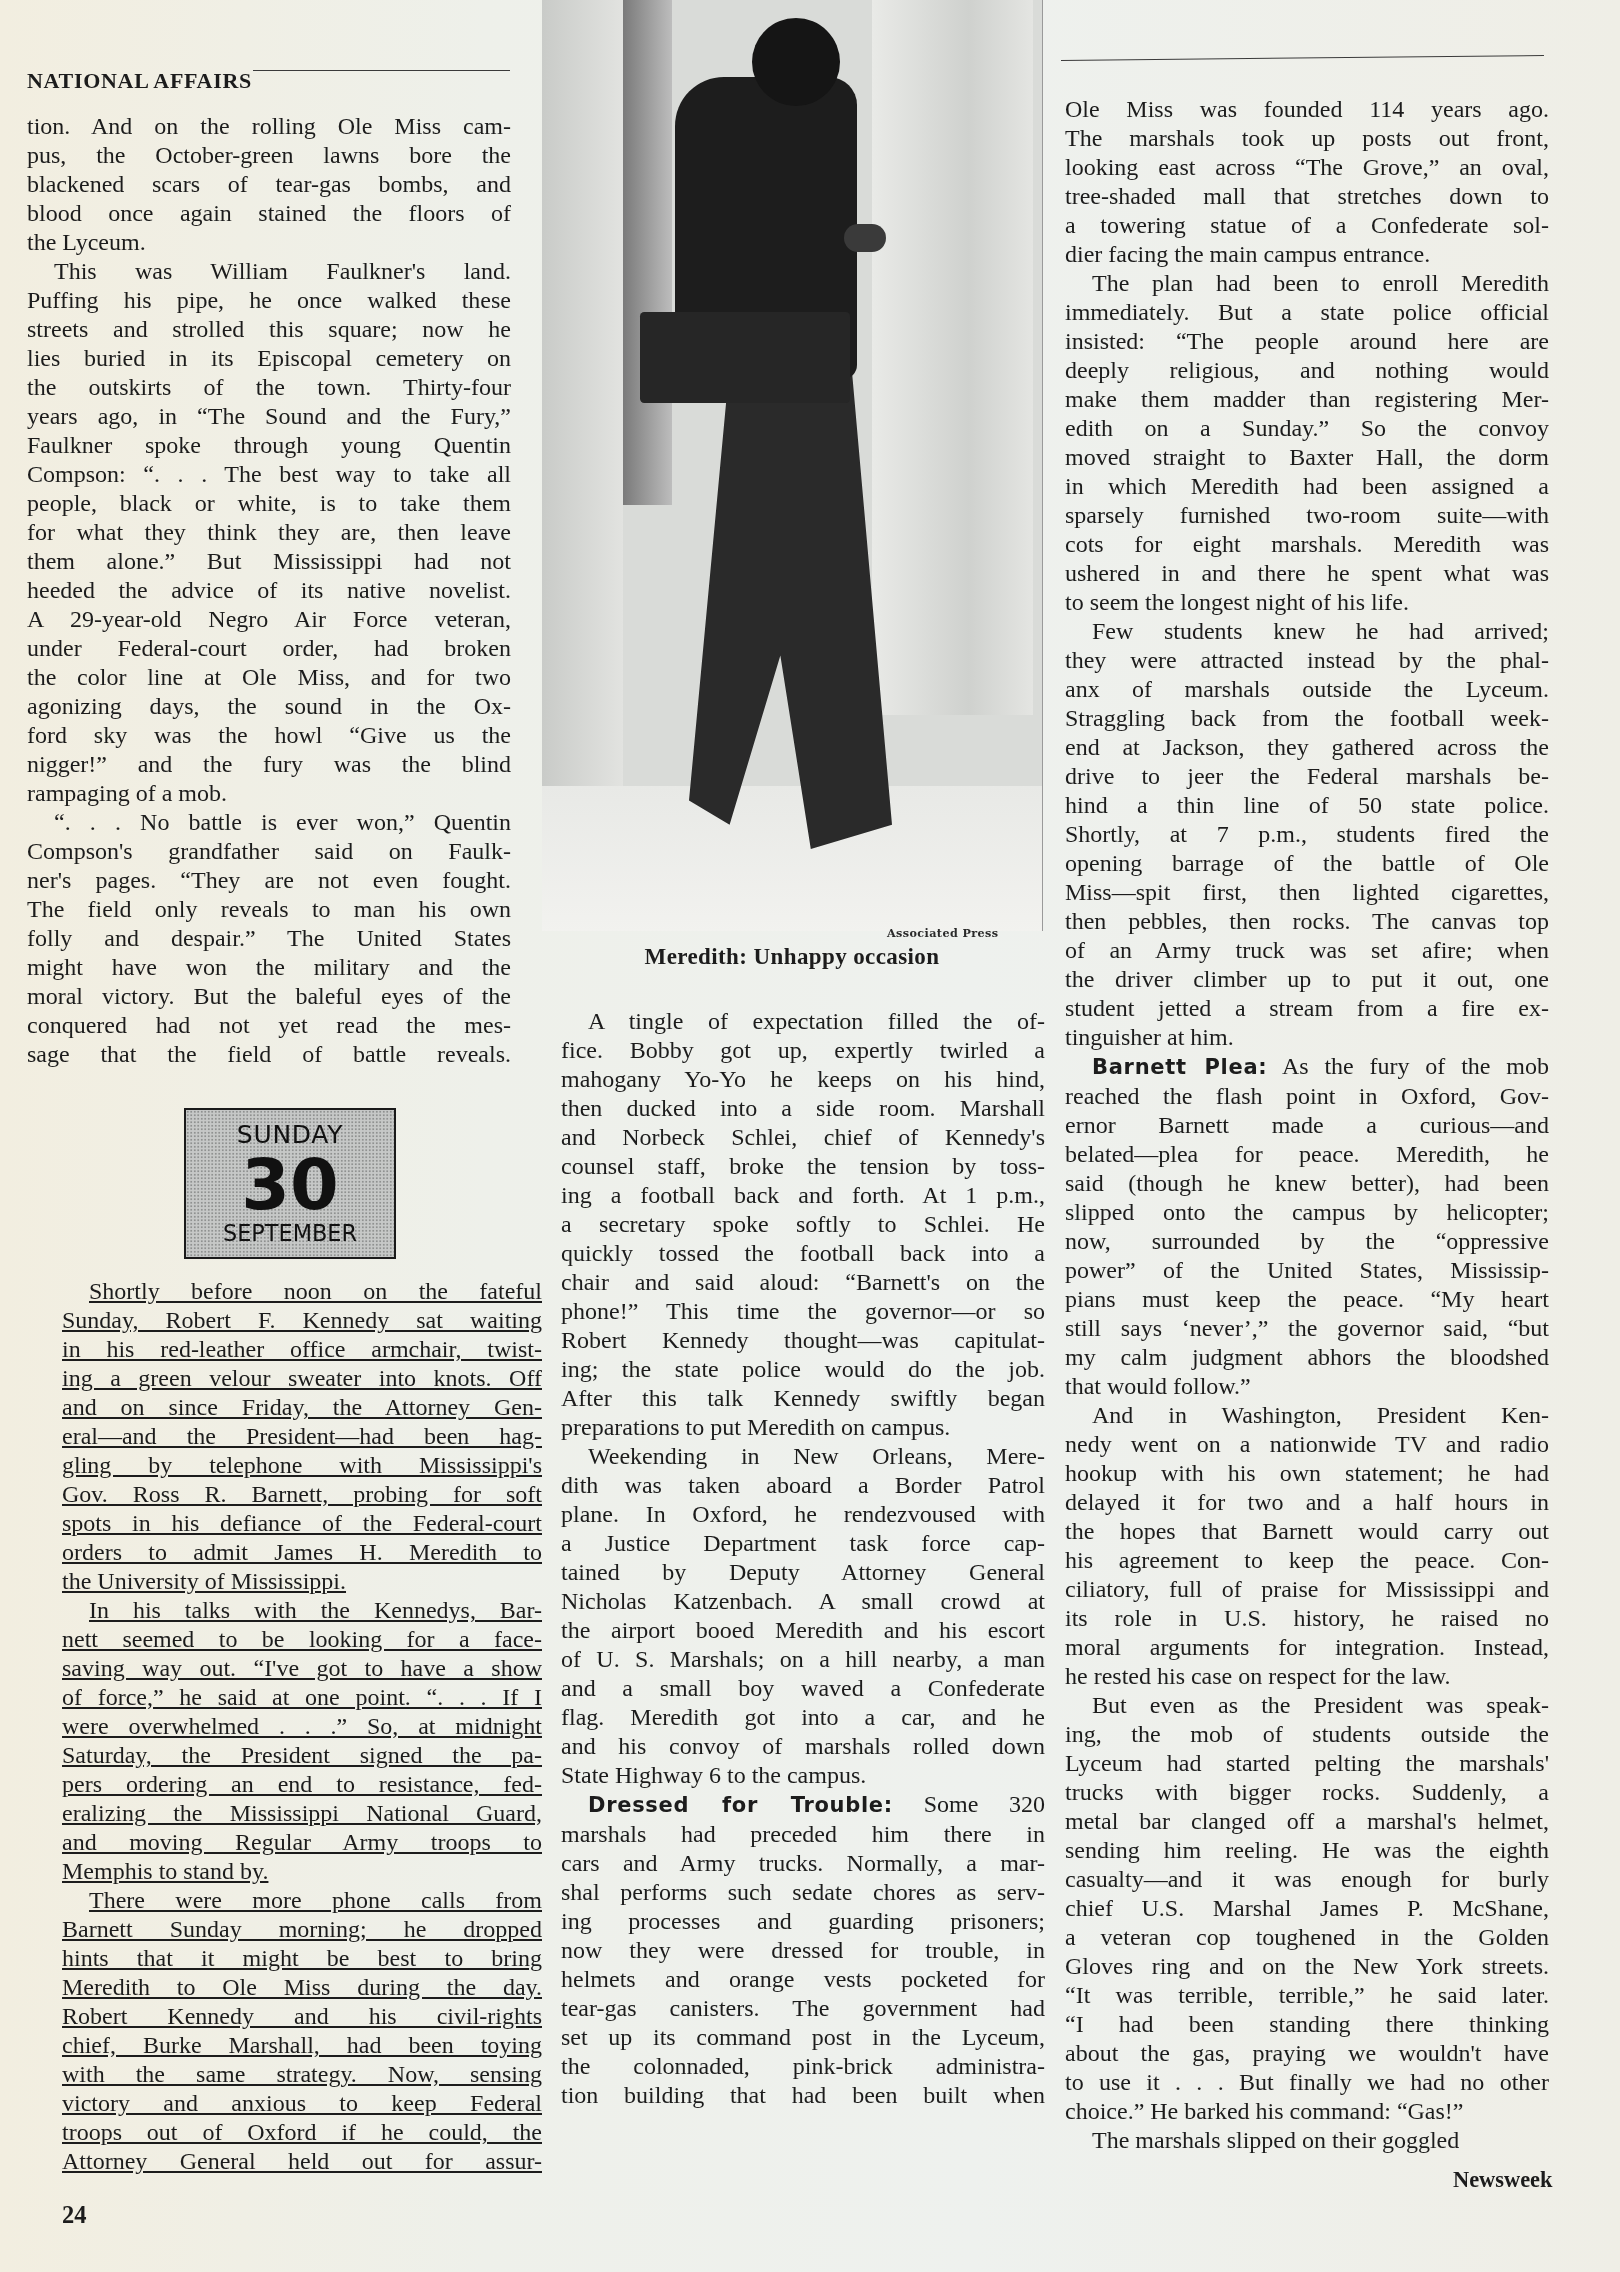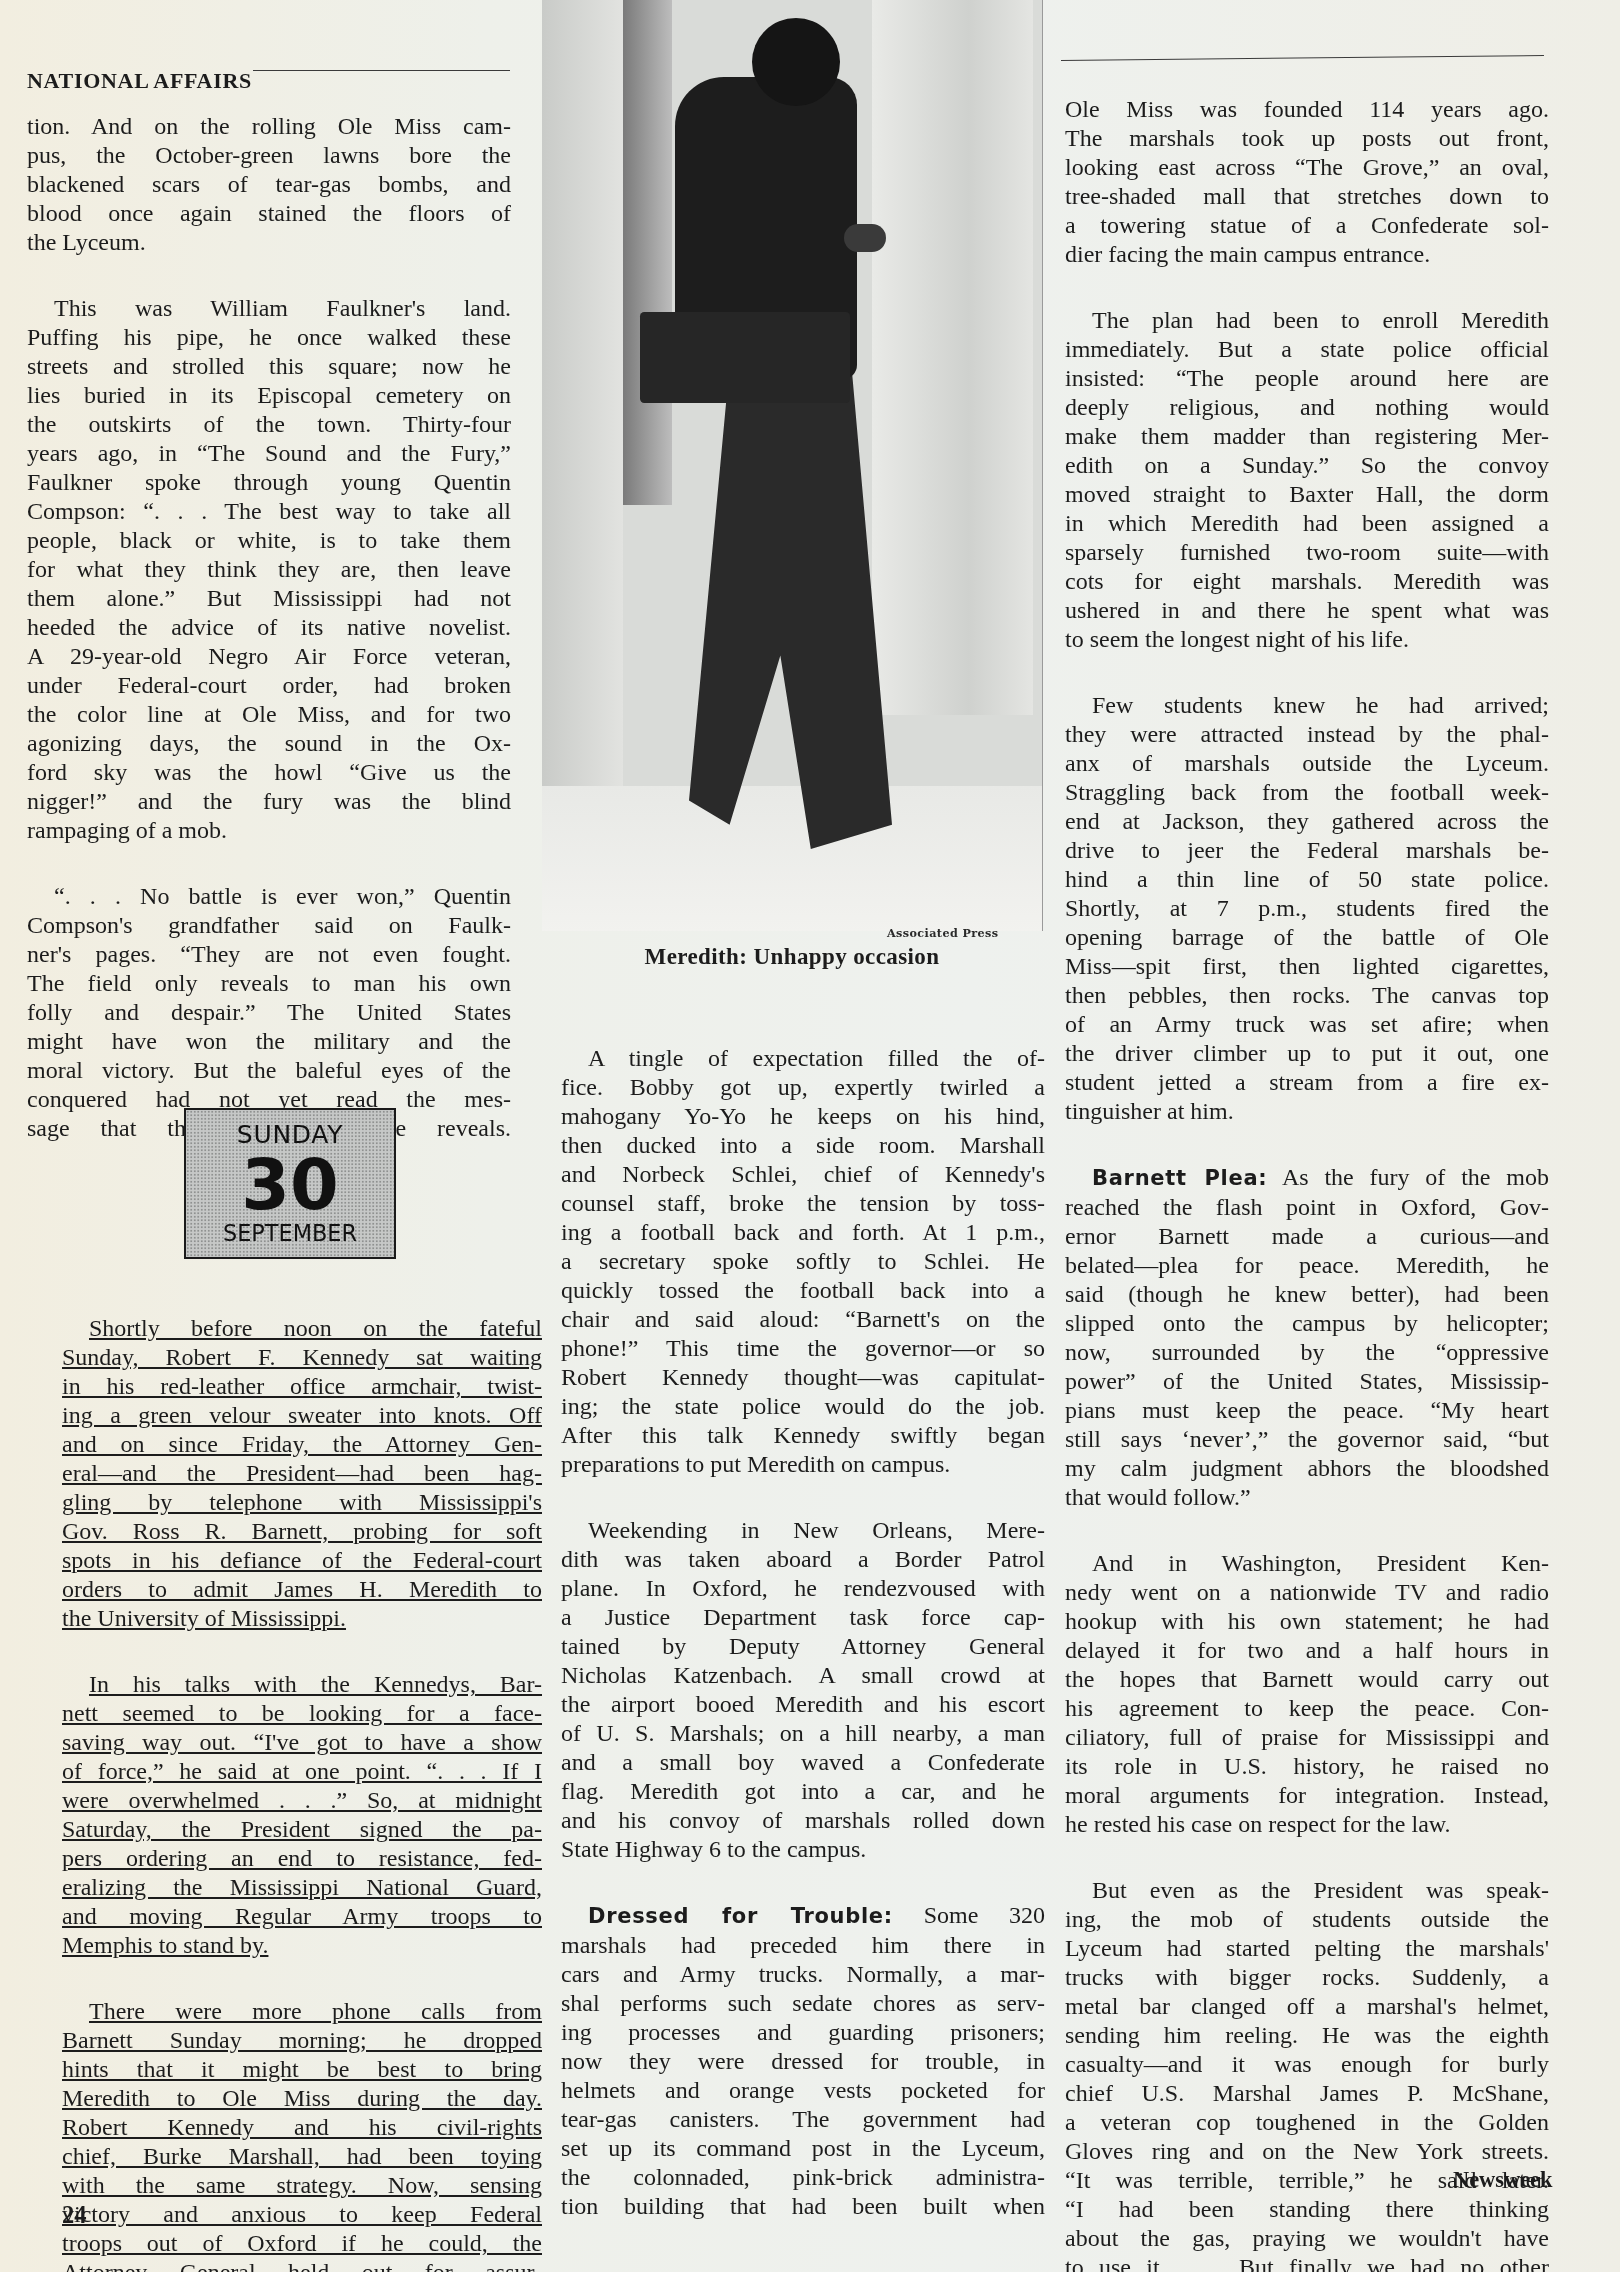--- a/index.html
+++ b/index.html
@@ -19,21 +19,21 @@
   }
   .section-header .label {
     font-family: "Liberation Serif", serif; font-weight: bold;
     font-size: 22px; letter-spacing: 0.7px; white-space: nowrap; line-height: 1;
   }
   .section-header .rule { flex: 1; border-bottom: 1.4px solid #3a3a3a; margin-left: 1.4px; margin-bottom: 12.6px; }
   .right-rule { position: absolute; left: 1061px; top: 60px; width: 483px; border-top: 1.4px solid #3a3a3a; transform: rotate(-0.6deg); transform-origin: left; }
 
   .col { position: absolute; font-size: 24px; line-height: 29px; text-align: justify; }
   .col p { margin: 0; text-indent: 0; }
-  .col p.ind { text-indent: 27px; margin-top: 37px; }
+  .col p.ind { text-indent: 27px; }
   .col .line { display: block; text-align: justify; text-align-last: justify; white-space: nowrap; }
   .col .line.last { text-align-last: left; }
   .kicker { font-family: "DejaVu Sans", sans-serif; font-weight: bold; font-size: 21px; letter-spacing: 0.7px; }
 
   #col-left-top { left: 27px; top: 112px; width: 484px; }
   #col-left-bottom { left: 62px; top: 1277px; width: 480px; text-decoration: underline; }
   #col-center { left: 561px; top: 1007px; width: 484px; }
   #col-right { left: 1065px; top: 95px; width: 484px; }
 
   .photo {

